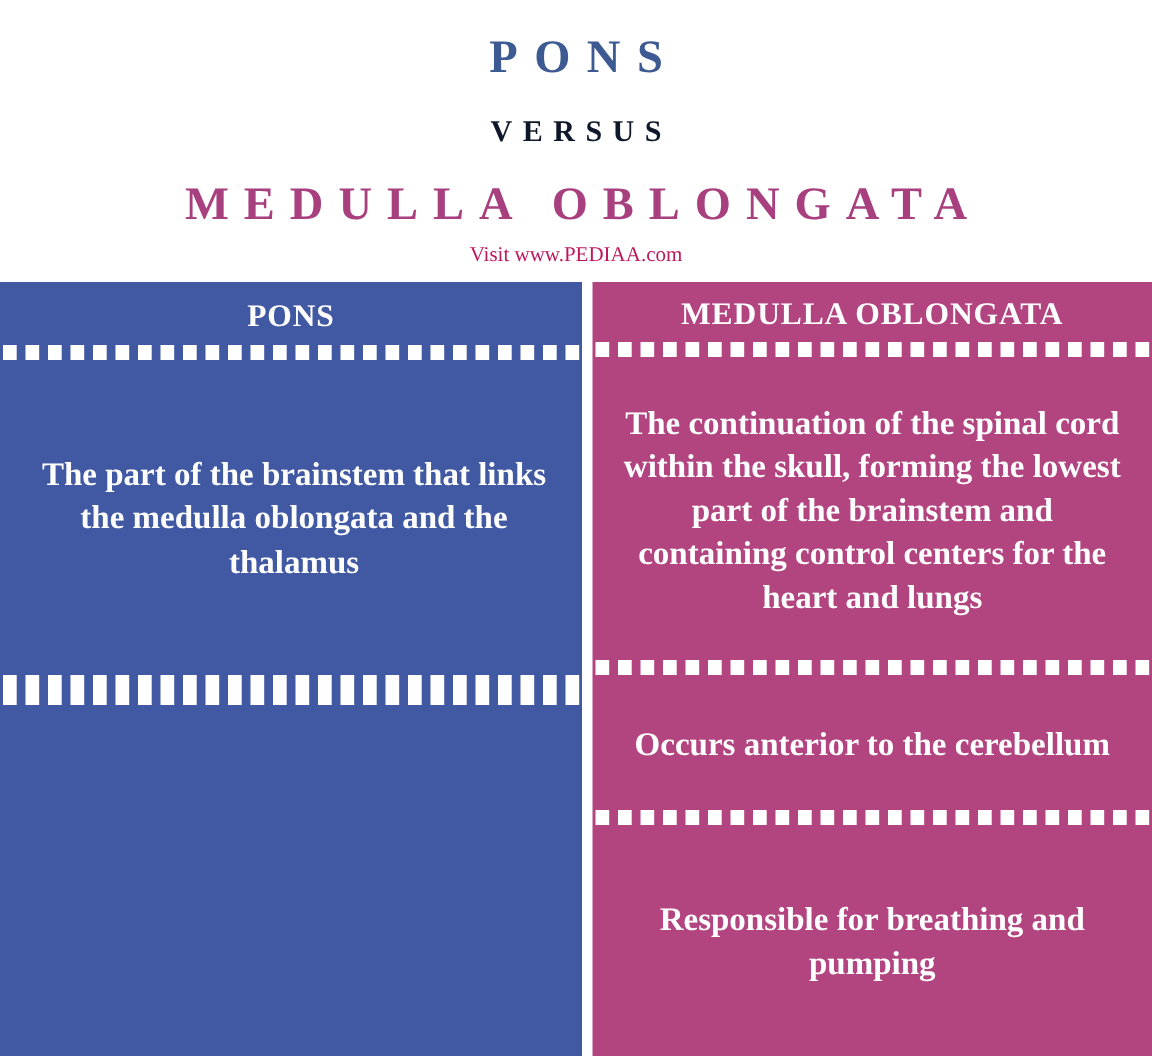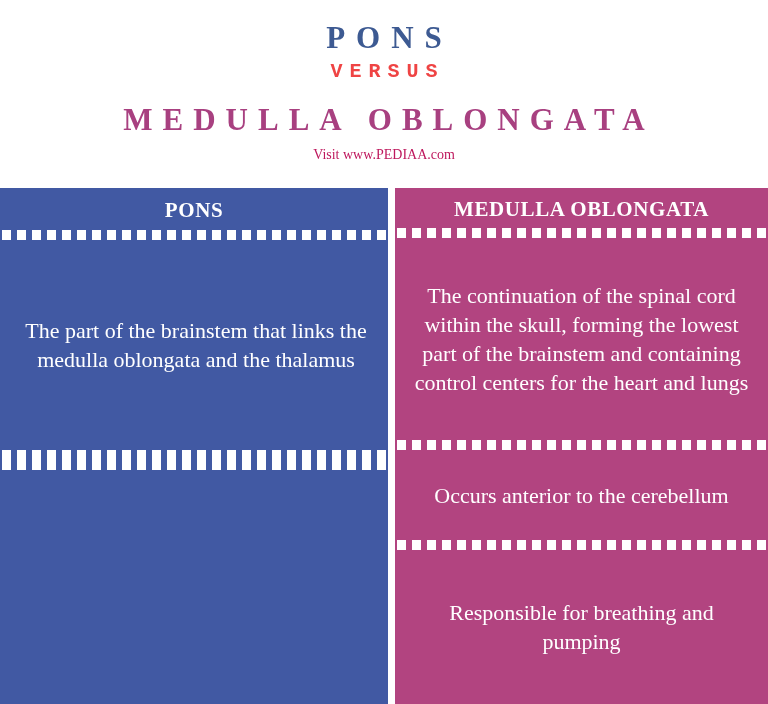--- a/index.html
+++ b/index.html
@@ -19,27 +19,26 @@
   }
   .title-main{
     margin-top:22px;
     font-size:31px;font-weight:bold;
     letter-spacing:11px;
     text-indent:11px;
     color:#3d5a92;
     line-height:1;
   }
   .title-versus{
-    margin-top:9px;
+    margin-top:25px;
     font-size:20px;font-weight:bold;
     letter-spacing:7px;
     text-indent:7px;
-    color:#ef4444;
+    color:#0f172a;
     line-height:1;
-    font-family:Liberation Mono, monospace;
   }
   .title-sub{
     margin-top:22px;
     font-size:31px;font-weight:bold;
     letter-spacing:10px;
     text-indent:10px;
     color:#a84080;
     line-height:1;
   }
   .visit{
@@ -61,20 +60,21 @@
   .col-left{width:388px;background:#4159a3;}
   .gutter{width:7px;background:#ffffff;height:516px;}
   .col-right{width:373px;background:#b24480;}
 
   .cell{
     box-sizing:border-box;
     display:flex;align-items:center;justify-content:center;
     text-align:center;
     color:#ffffff;
     padding:4px 16px;
+    font-weight:bold;
   }
   .cell-head{
     font-size:21px;font-weight:bold;
     letter-spacing:.6px;
     height:42px;
     padding-bottom:2px;
   }
   .cell-body{
     font-size:22px;
     line-height:1.32;

